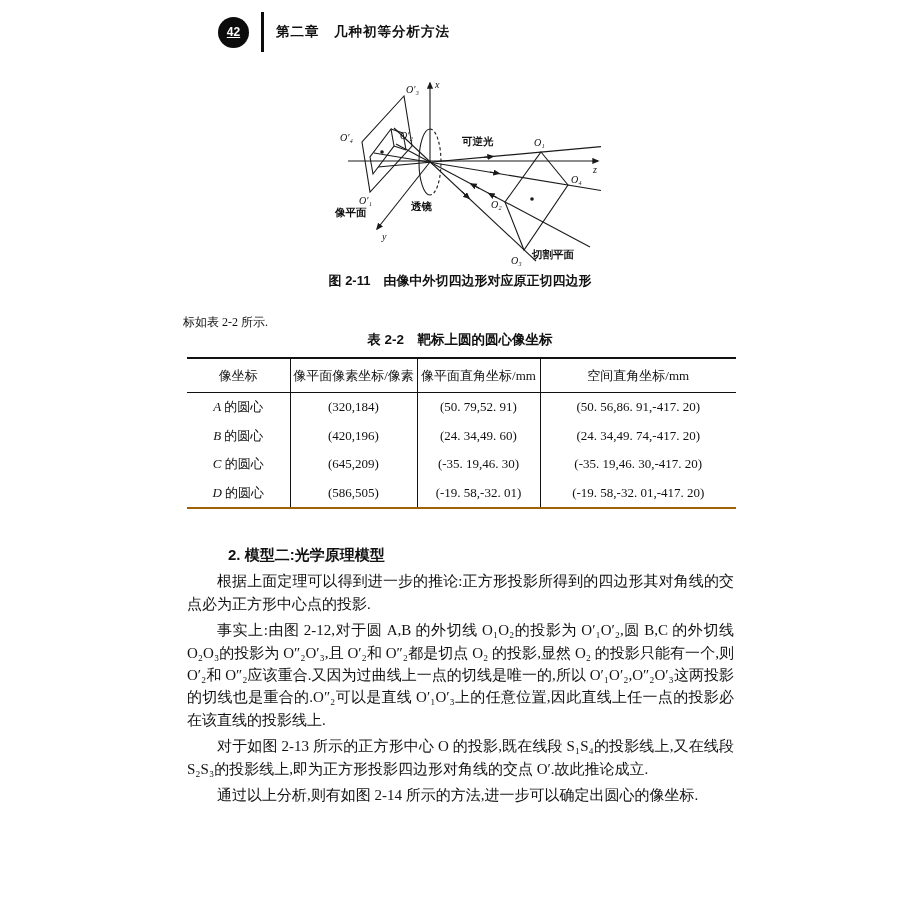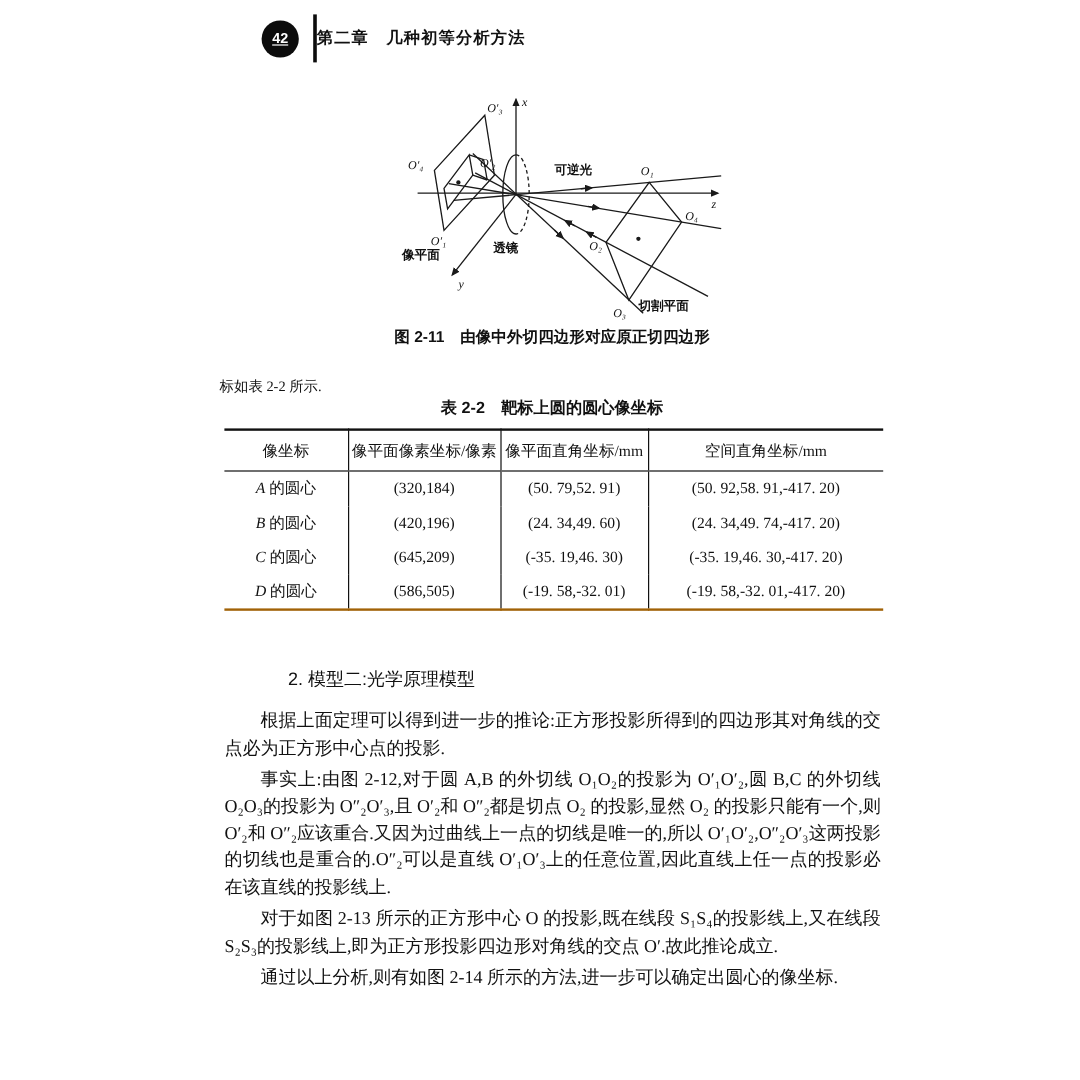--- a/index.html
+++ b/index.html
@@ -9,21 +9,21 @@
   }
   
   .hdr{position:absolute;top:14px;left:218px;height:36px;display:flex;align-items:center;}
   .pagenum{
     width:31px;height:31px;border-radius:50%;background:#0c0c0c;color:#fff;
     display:flex;align-items:center;justify-content:center;
     font-family:"Liberation Sans","DejaVu Sans",sans-serif;font-size:12px;font-weight:bold;text-decoration:underline;
   }
   .hdr-bar{width:3px;height:40px;background:#0c0c0c;margin-left:12px;}
   .hdr-title{
-    font-family:"Liberation Sans","DejaVu Sans",sans-serif;
+    margin-left:12px;font-family:"Liberation Sans","DejaVu Sans",sans-serif;
     font-size:13.5px;font-weight:bold;letter-spacing:1px;
   }
   
   .fig-svg{position:absolute;left:308px;top:72px;}
   .fig-caption{
     position:absolute;top:272px;left:183px;width:554px;text-align:center;
     font-family:"Liberation Sans","DejaVu Sans",sans-serif;font-size:13px;font-weight:bold;
   }
   
   .intro{position:absolute;top:302px;left:183px;width:554px;font-size:12px;}
@@ -43,22 +43,22 @@
   table.data th+th,table.data td+td{border-left:1px solid #111;}
   .c0{width:103px;} .c1{width:127px;} .c2{width:123px;} .c3{width:196px;}
   .var{font-style:italic;font-family:"Liberation Serif","DejaVu Serif",serif;}
   
   .body-flow{
     position:absolute;top:544px;left:183px;width:555px;
     font-size:15px;line-height:22.4px;text-align:justify;
   }
   .body-flow p{margin:4px;text-indent:2em;}
   .sec-head{
-    margin:12px;font-family:"Liberation Sans","DejaVu Sans",sans-serif;
-    font-size:15px;font-weight:normal;text-indent:3em;line-height:22.4px;
+    margin:0;font-family:"Liberation Sans","DejaVu Sans",sans-serif;
+    font-size:15px;font-weight:bold;text-indent:3em;line-height:22.4px;
   }
   svg text{font-family:"Liberation Serif","DejaVu Serif",serif;}
   svg .cjk{font-family:"Liberation Sans","DejaVu Sans",sans-serif;font-weight:bold;font-style:normal;}
   svg .vr{font-style:italic;}
 </style>
 </head>
 <body>
 
 <div class="page">
 
@@ -144,21 +144,21 @@
         <th>像平面像素坐标/像素</th>
         <th>像平面直角坐标/mm</th>
         <th>空间直角坐标/mm</th>
       </tr>
     </thead>
     <tbody>
       <tr>
         <td><span class="var">A</span><span> 的圆心</span></td>
         <td>(320,184)</td>
         <td>(50. 79,52. 91)</td>
-        <td>(50. 92,58. 91,-417. 20)</td>
+        <td>(50. 56,86. 91,-417. 20)</td>
       </tr>
       <tr>
         <td><span class="var">B</span><span> 的圆心</span></td>
         <td>(420,196)</td>
         <td>(24. 34,49. 60)</td>
         <td>(24. 34,49. 74,-417. 20)</td>
       </tr>
       <tr>
         <td><span class="var">C</span><span> 的圆心</span></td>
         <td>(645,209)</td>

